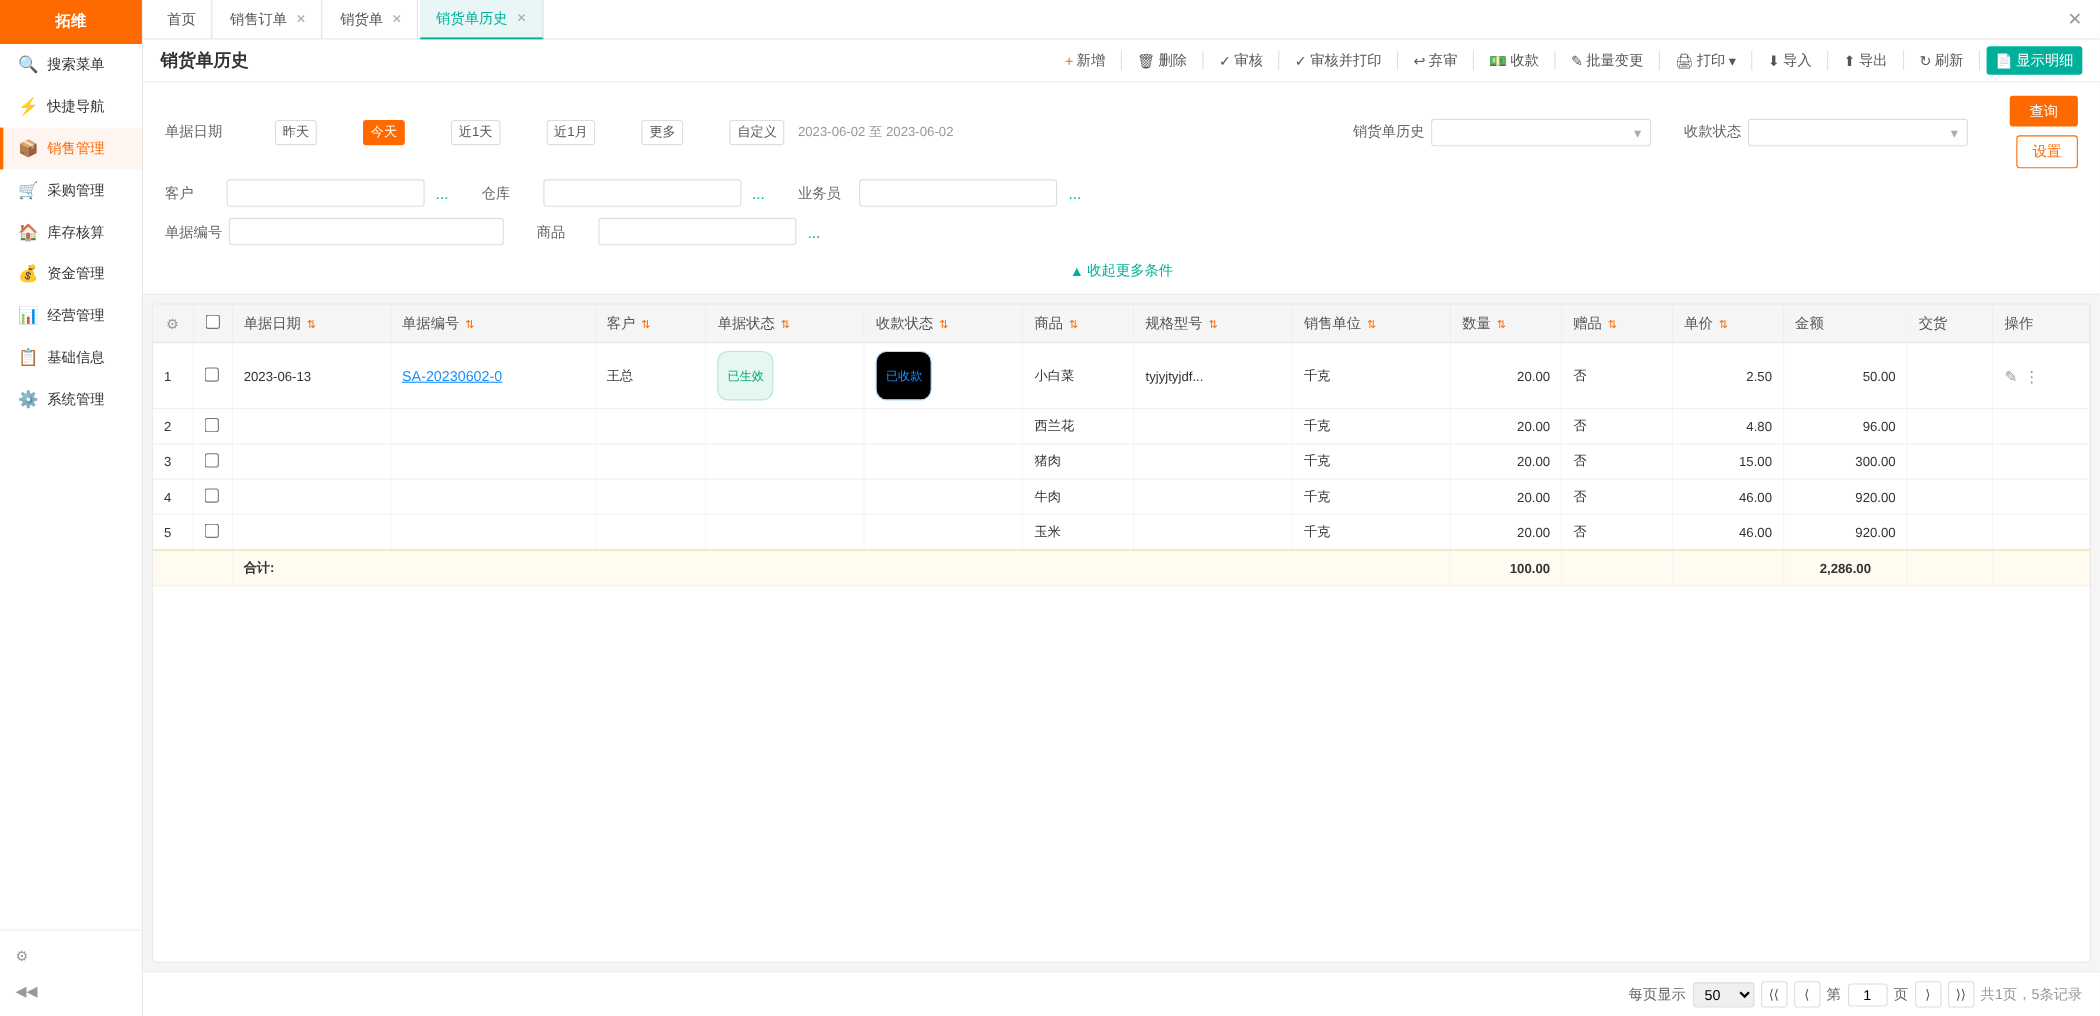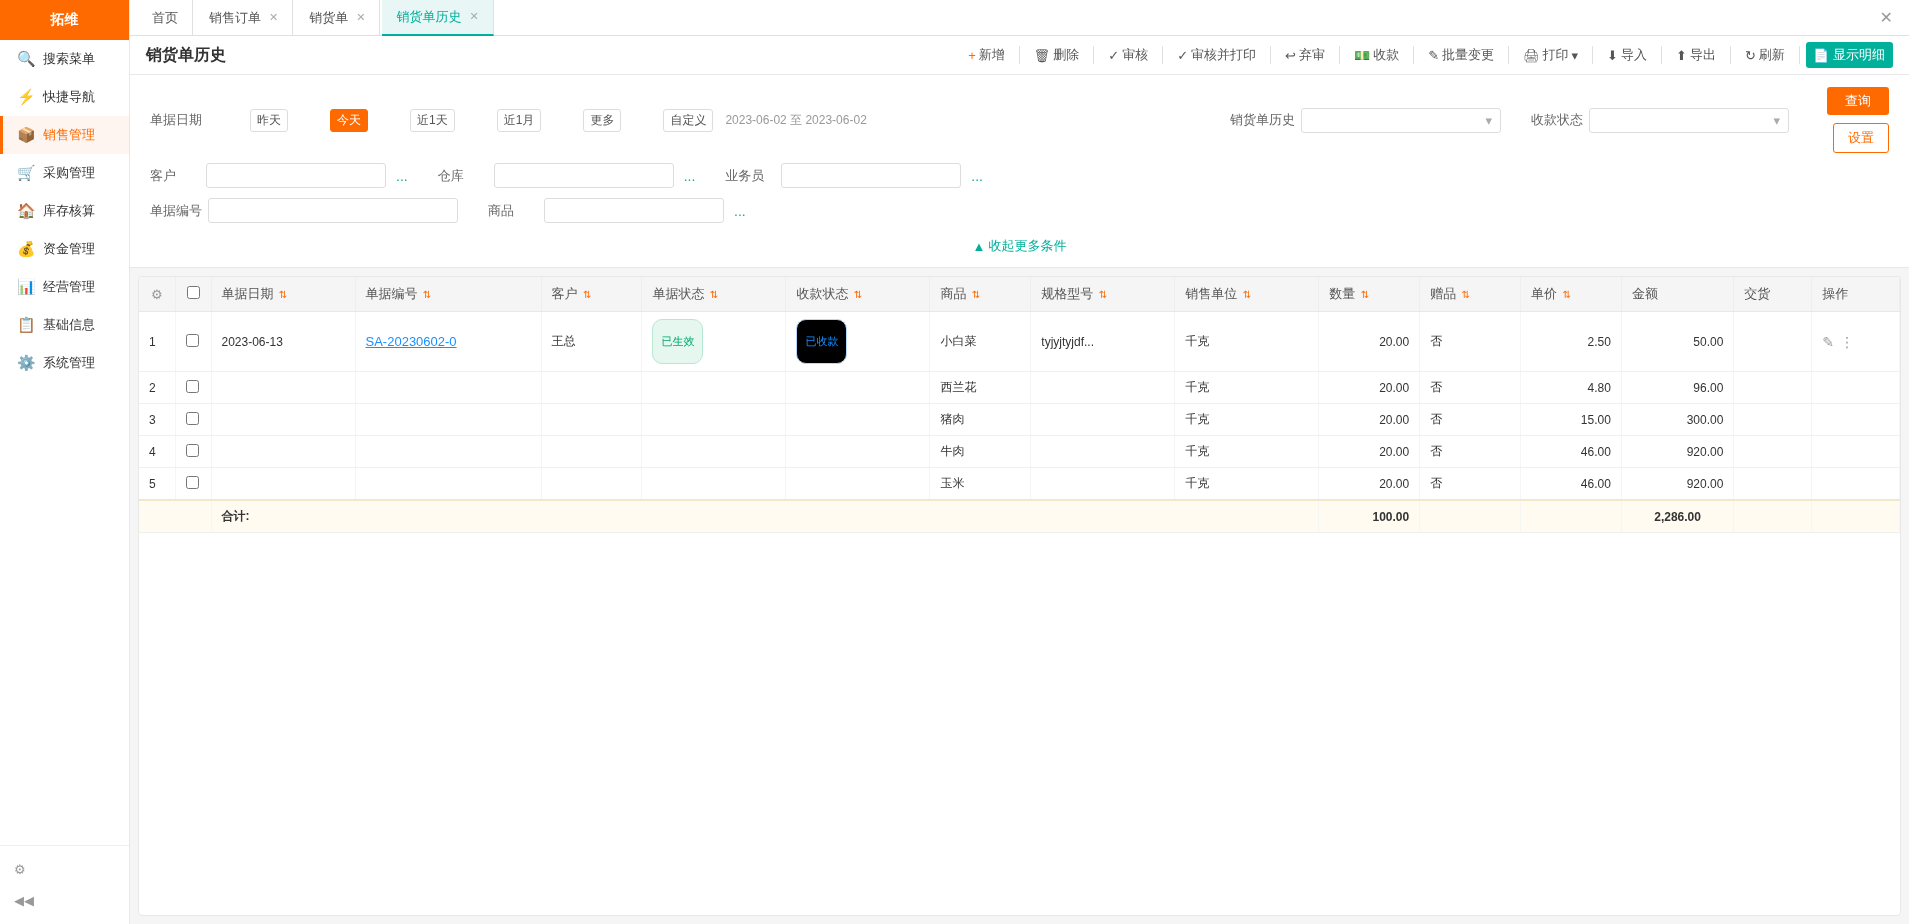--- a/index.html
+++ b/index.html
@@ -738,15 +738,31 @@
             <td></td>
             <td></td>
             <td style="text-align:center">2,286.00</td>
             <td></td>
             <td></td>
           </tr>
         </tfoot>
       </table>
     </div>
 
+    <div class="pagination">
+      <span class="pagination-label">每页显示</span>
+      <select class="page-size-select">
+        <option>50</option>
+        <option>100</option>
+        <option>200</option>
+      </select>
+      <button class="page-nav-btn">⟨⟨</button>
+      <button class="page-nav-btn">⟨</button>
+      <span class="pagination-label">第</span>
+      <input class="page-input" value="1" style="">
+      <span class="pagination-label">页</span>
+      <button class="page-nav-btn">⟩</button>
+      <button class="page-nav-btn">⟩⟩</button>
+      <span class="pagination-info">共1页，5条记录</span>
+    </div>
 
   </div>
 </div>
 
 </body></html>

